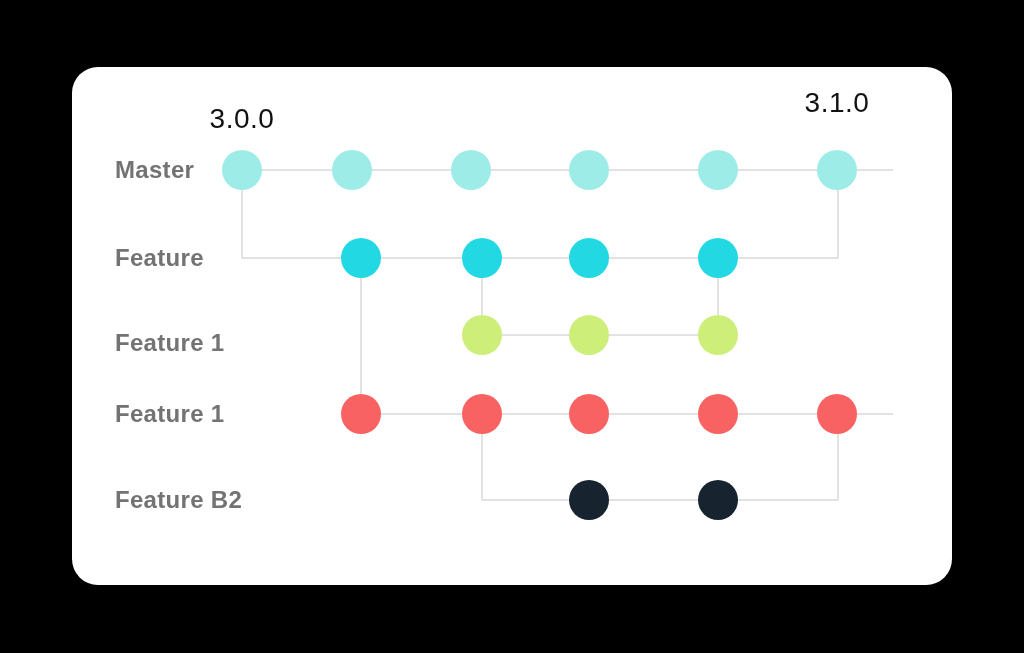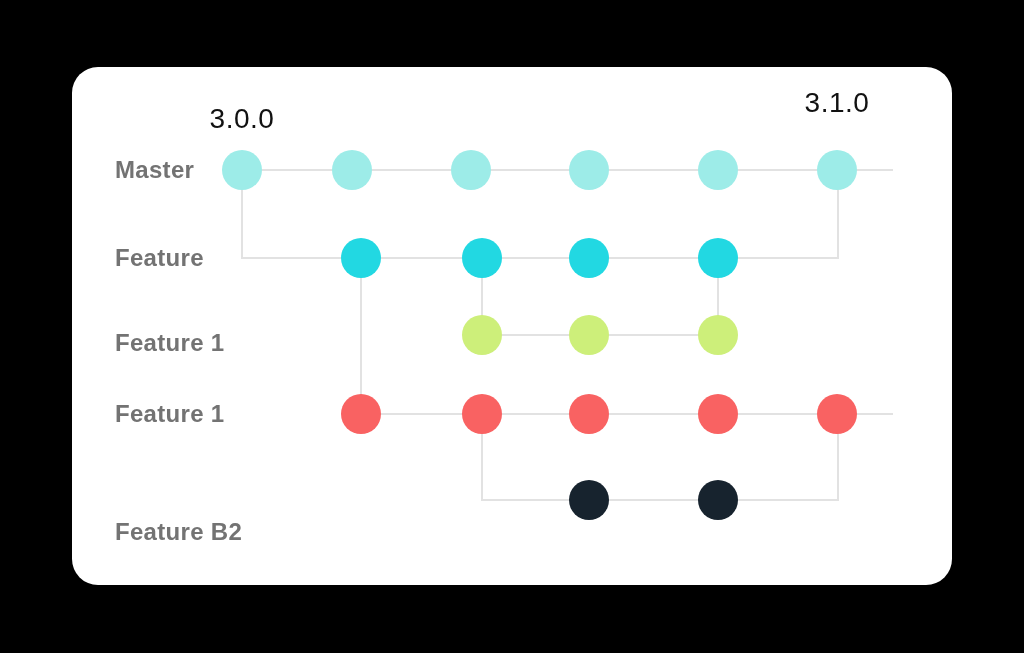--- a/index.html
+++ b/index.html
@@ -84,20 +84,20 @@
         <circle cx="646" cy="347" r="20" fill="#f96262"></circle>
         <circle cx="765" cy="347" r="20" fill="#f96262"></circle>
         <circle cx="517" cy="433" r="20" fill="#17232e"></circle>
         <circle cx="646" cy="433" r="20" fill="#17232e"></circle>
       </svg>
     <div id="labels">
         <div class="branch-label" style="top: 103px;">Master</div>
         <div class="branch-label" style="top: 191px;">Feature</div>
         <div class="branch-label" style="top: 276px;">Feature 1</div>
         <div class="branch-label" style="top: 347px;">Feature 1</div>
-        <div class="branch-label" style="top: 433px; margin-top: 32px;">Feature B2</div>
+        <div class="branch-label" style="top: 433px;">Feature B2</div>
       </div>
     <div id="tags">
         <div class="version-tag" style="left: 170px; top: 52px;">3.0.0</div>
         <div class="version-tag" style="left: 765px; top: 36px;">3.1.0</div>
       </div>
   </div>
 </div>
 
 </body></html>

